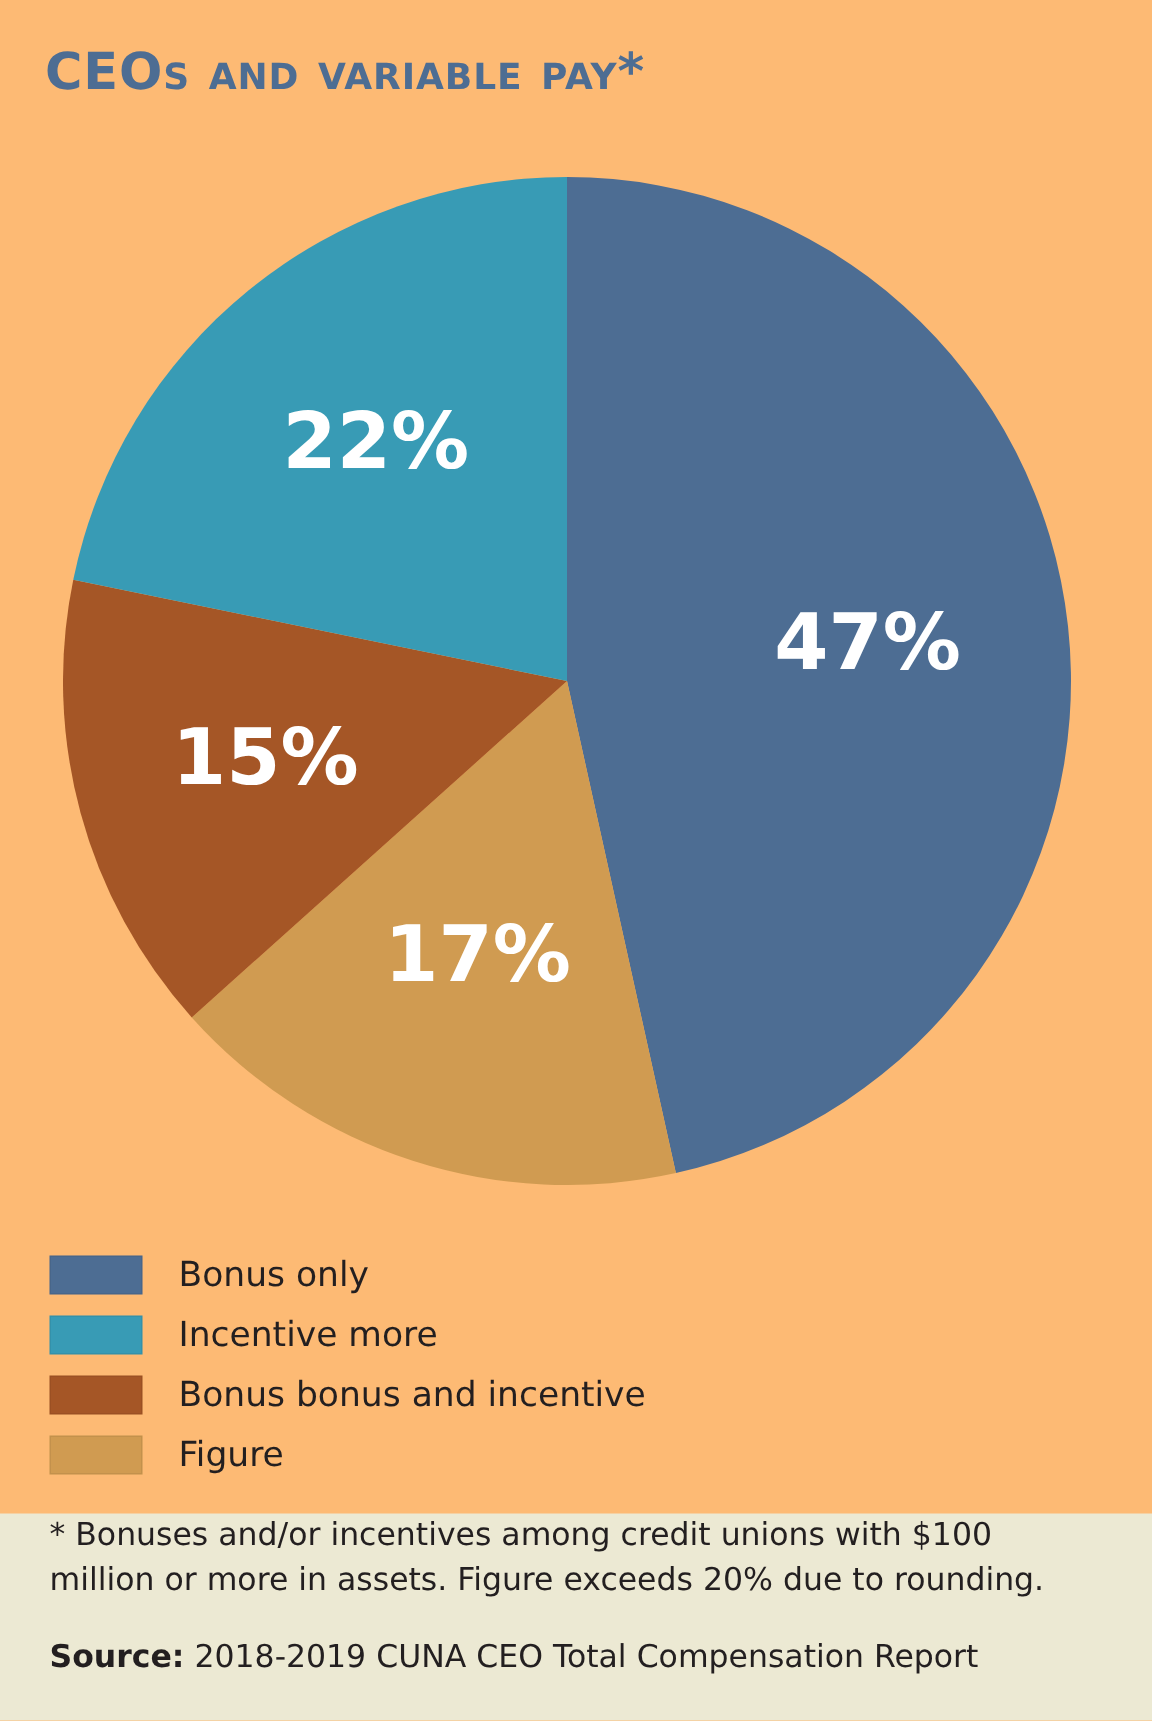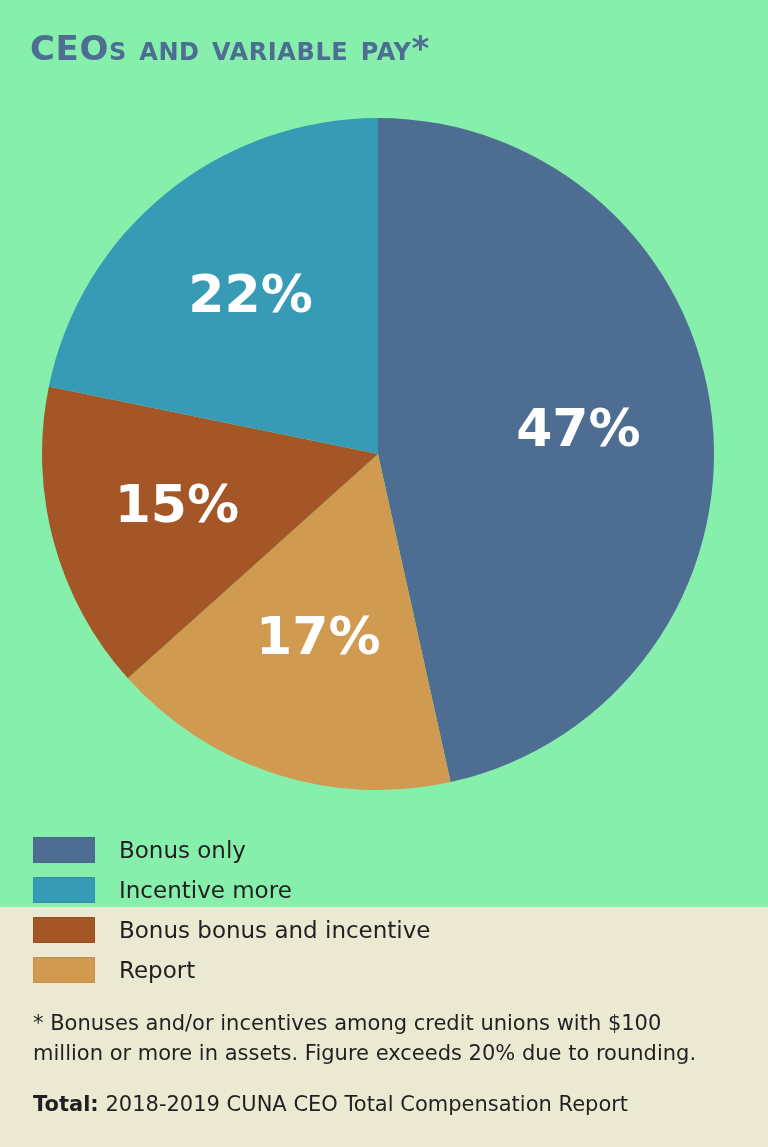--- a/index.html
+++ b/index.html
@@ -11,22 +11,22 @@
     height: 1147px;
     background: #ece9d3;
     font-family: "Liberation Sans", sans-serif;
     overflow: hidden;
     position: relative;
   }
 
   #page {
     position: relative;
     width: 768px;
-    height: 907px;
-    background: #86efac;
+    height: 1009px;
+    background: #fdba74;
   }
 
   
   #title {
     position: absolute;
     left: 30px;
     top: 28px;
     width: 700px;
     font-family: "DejaVu Sans", sans-serif;
     font-size: 34px;
@@ -149,27 +149,27 @@
       <div class="legend-row">
         <span class="legend-swatch" style="background: rgb(56, 155, 181);"></span>
         <span class="legend-label">Incentive more</span>
       </div>
       <div class="legend-row">
         <span class="legend-swatch" style="background: rgb(165, 86, 38);"></span>
         <span class="legend-label">Bonus bonus and incentive</span>
       </div>
       <div class="legend-row">
         <span class="legend-swatch" style="background: rgb(208, 155, 81);"></span>
-        <span class="legend-label">Report</span>
+        <span class="legend-label">Figure</span>
       </div>
     </div>
 
   <div id="footnote">
     <span>* Bonuses and/or incentives among credit unions with $100</span>
     <span>million or more in assets. Figure exceeds 20% due to rounding.</span>
   </div>
 
   <div id="source">
-    <span class="source-label">Total:</span>
+    <span class="source-label">Source:</span>
     <span class="source-value">2018-2019 CUNA CEO Total Compensation Report</span>
   </div>
 
 </div>
 
 </body></html>

